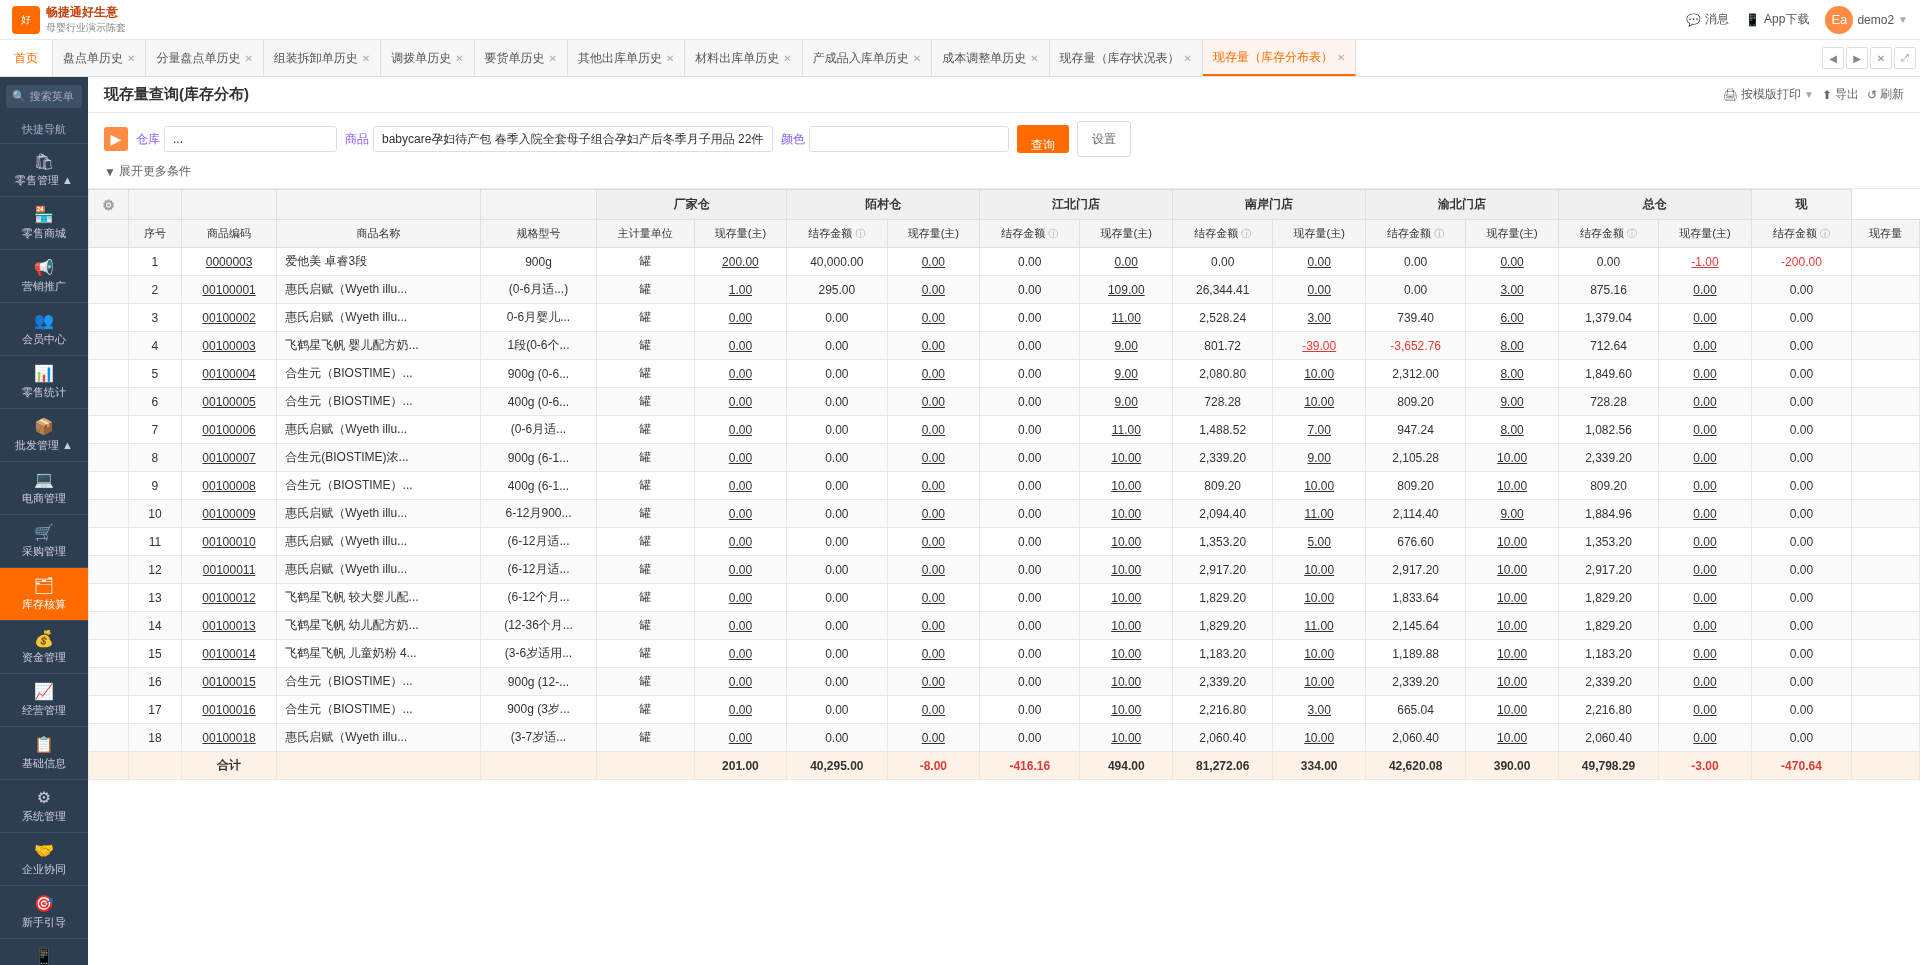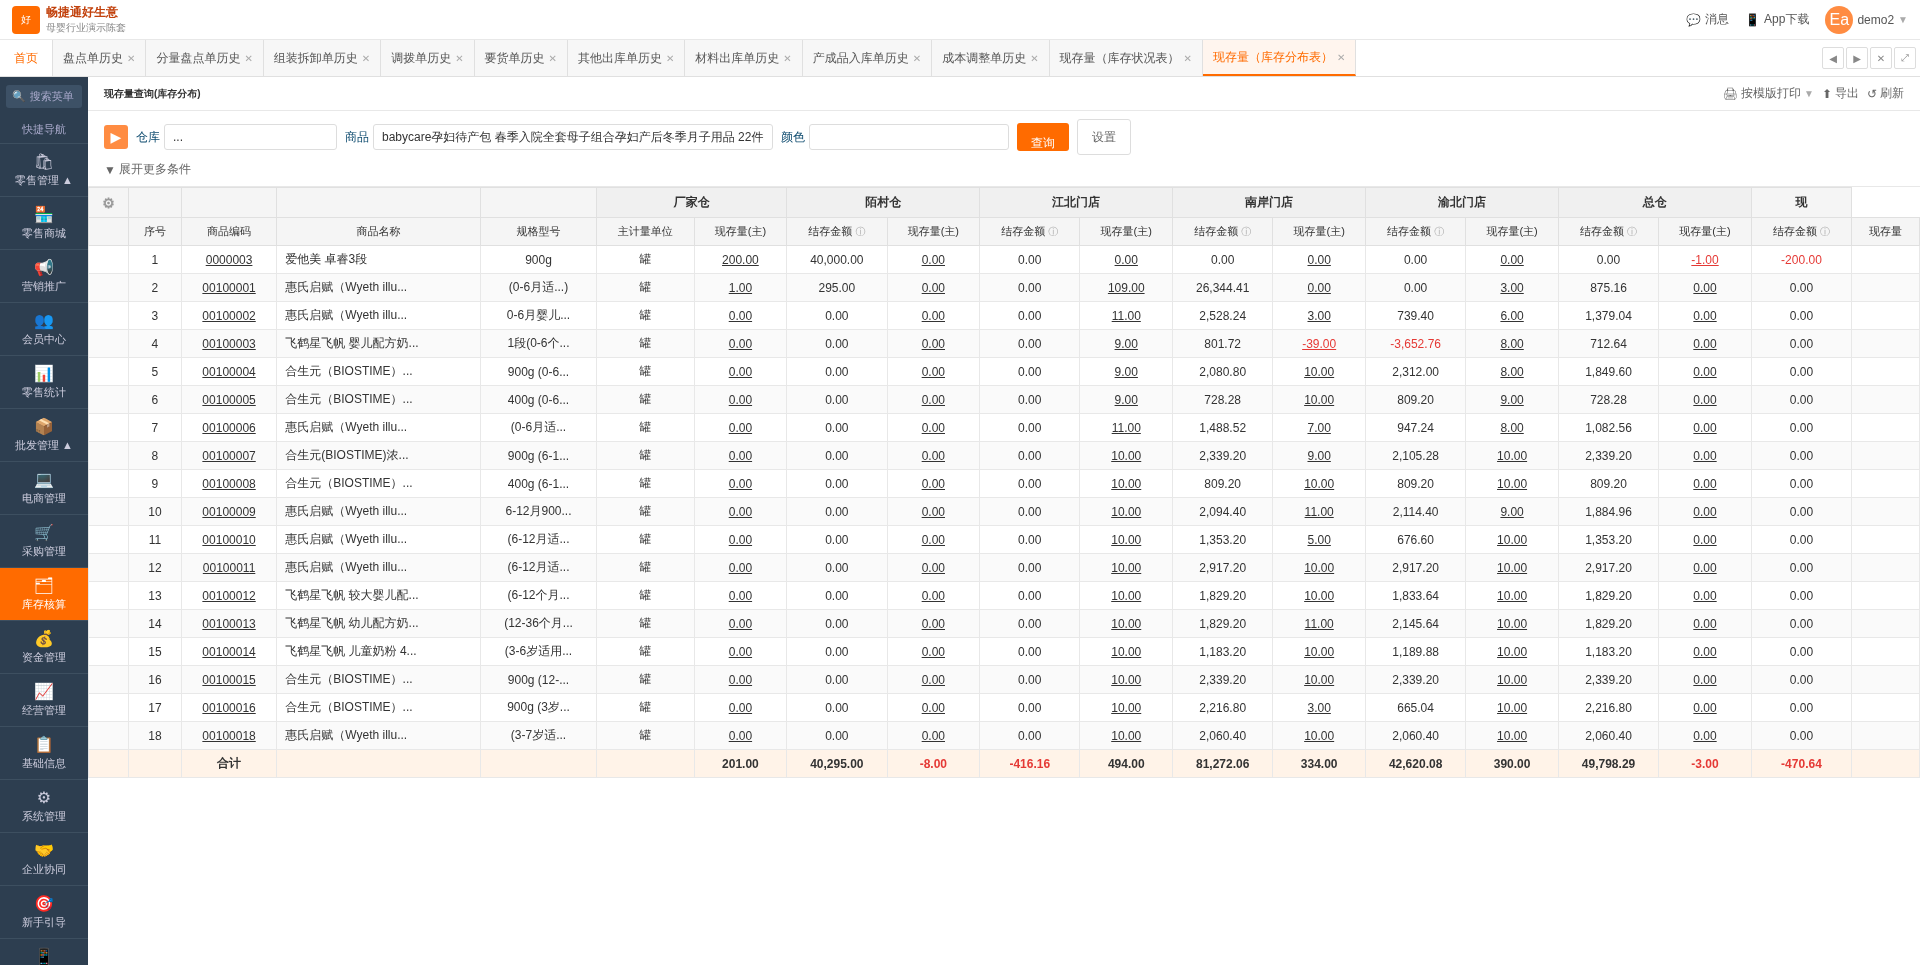--- a/index.html
+++ b/index.html
@@ -8,21 +8,21 @@
     
     .top-bar {
       display: flex; align-items: center; justify-content: space-between;
       background: #fff; height: 40px; padding: 0 12px;
       border-bottom: 1px solid #e8e8e8;
     }
     .logo-area { display: flex; align-items: center; gap: 6px; }
     .logo-icon { width: 28px; height: 28px; background: #ff6b00; border-radius: 4px; display: flex; align-items: center; justify-content: center; color: white; font-size: 10px; }
     .top-right { display: flex; align-items: center; gap: 16px; }
     .top-right-item { display: flex; align-items: center; gap: 4px; font-size: 12px; color: #555; cursor: pointer; }
-    .avatar { width: 28px; height: 28px; background: #ff8c42; border-radius: 50%; display: flex; align-items: center; justify-content: center; color: white; font-size: 16px; }
+    .avatar { width: 28px; height: 28px; background: #ff8c42; border-radius: 50%; display: flex; align-items: center; justify-content: center; color: white; font-size: 13px; }
 
     
     .tab-bar {
       display: flex; align-items: center; background: #fff;
       border-bottom: 1px solid #e0e0e0; min-height: 36px; overflow: hidden;
     }
     .tab-home {
       padding: 0 14px; height: 36px; display: flex; align-items: center;
       color: #ff6b00; font-size: 12px; border-right: 1px solid #e0e0e0; cursor: pointer; white-space: nowrap;
     }
@@ -60,33 +60,33 @@
     .sidebar-item .s-icon { font-size: 16px; margin-bottom: 2px; }
 
     
     .content { flex: 1; overflow: hidden; display: flex; flex-direction: column; }
 
     
     .page-header {
       background: #fff; padding: 8px 16px; border-bottom: 1px solid #e8e8e8;
       display: flex; align-items: center; justify-content: space-between;
     }
-    .page-title { font-size: 10px; font-weight: bold; color: #333; }
+    .page-title { font-size: 15px; font-weight: bold; color: #333; }
     .page-actions { display: flex; align-items: center; gap: 8px; }
     .btn-print { display: flex; align-items: center; gap: 3px; font-size: 12px; color: #666; cursor: pointer; }
     .btn-export { display: flex; align-items: center; gap: 3px; font-size: 12px; color: #666; cursor: pointer; }
     .btn-refresh { display: flex; align-items: center; gap: 3px; font-size: 12px; color: #666; cursor: pointer; }
 
     
     .filter-bar {
       background: #fff; padding: 8px 16px; border-bottom: 1px solid #e8e8e8;
     }
     .filter-row { display: flex; align-items: center; gap: 8px; flex-wrap: wrap; }
     .filter-item { display: flex; align-items: center; gap: 4px; }
-    .filter-label { color: #0c4a6e; font-size: 12px; white-space: nowrap; }
+    .filter-label { color: #8b5cf6; font-size: 12px; white-space: nowrap; }
     .filter-input {
       border: 1px solid #ddd; border-radius: 3px; padding: 3px 8px;
       font-size: 12px; color: #333; min-width: 80px; height: 26px; outline: none;
     }
     .filter-input-long { min-width: 400px; }
     .filter-input-medium { min-width: 200px; }
     .expand-btn {
       display: flex; align-items: center; gap: 3px; color: #666;
       font-size: 12px; cursor: pointer; margin-top: 4px;
     }

